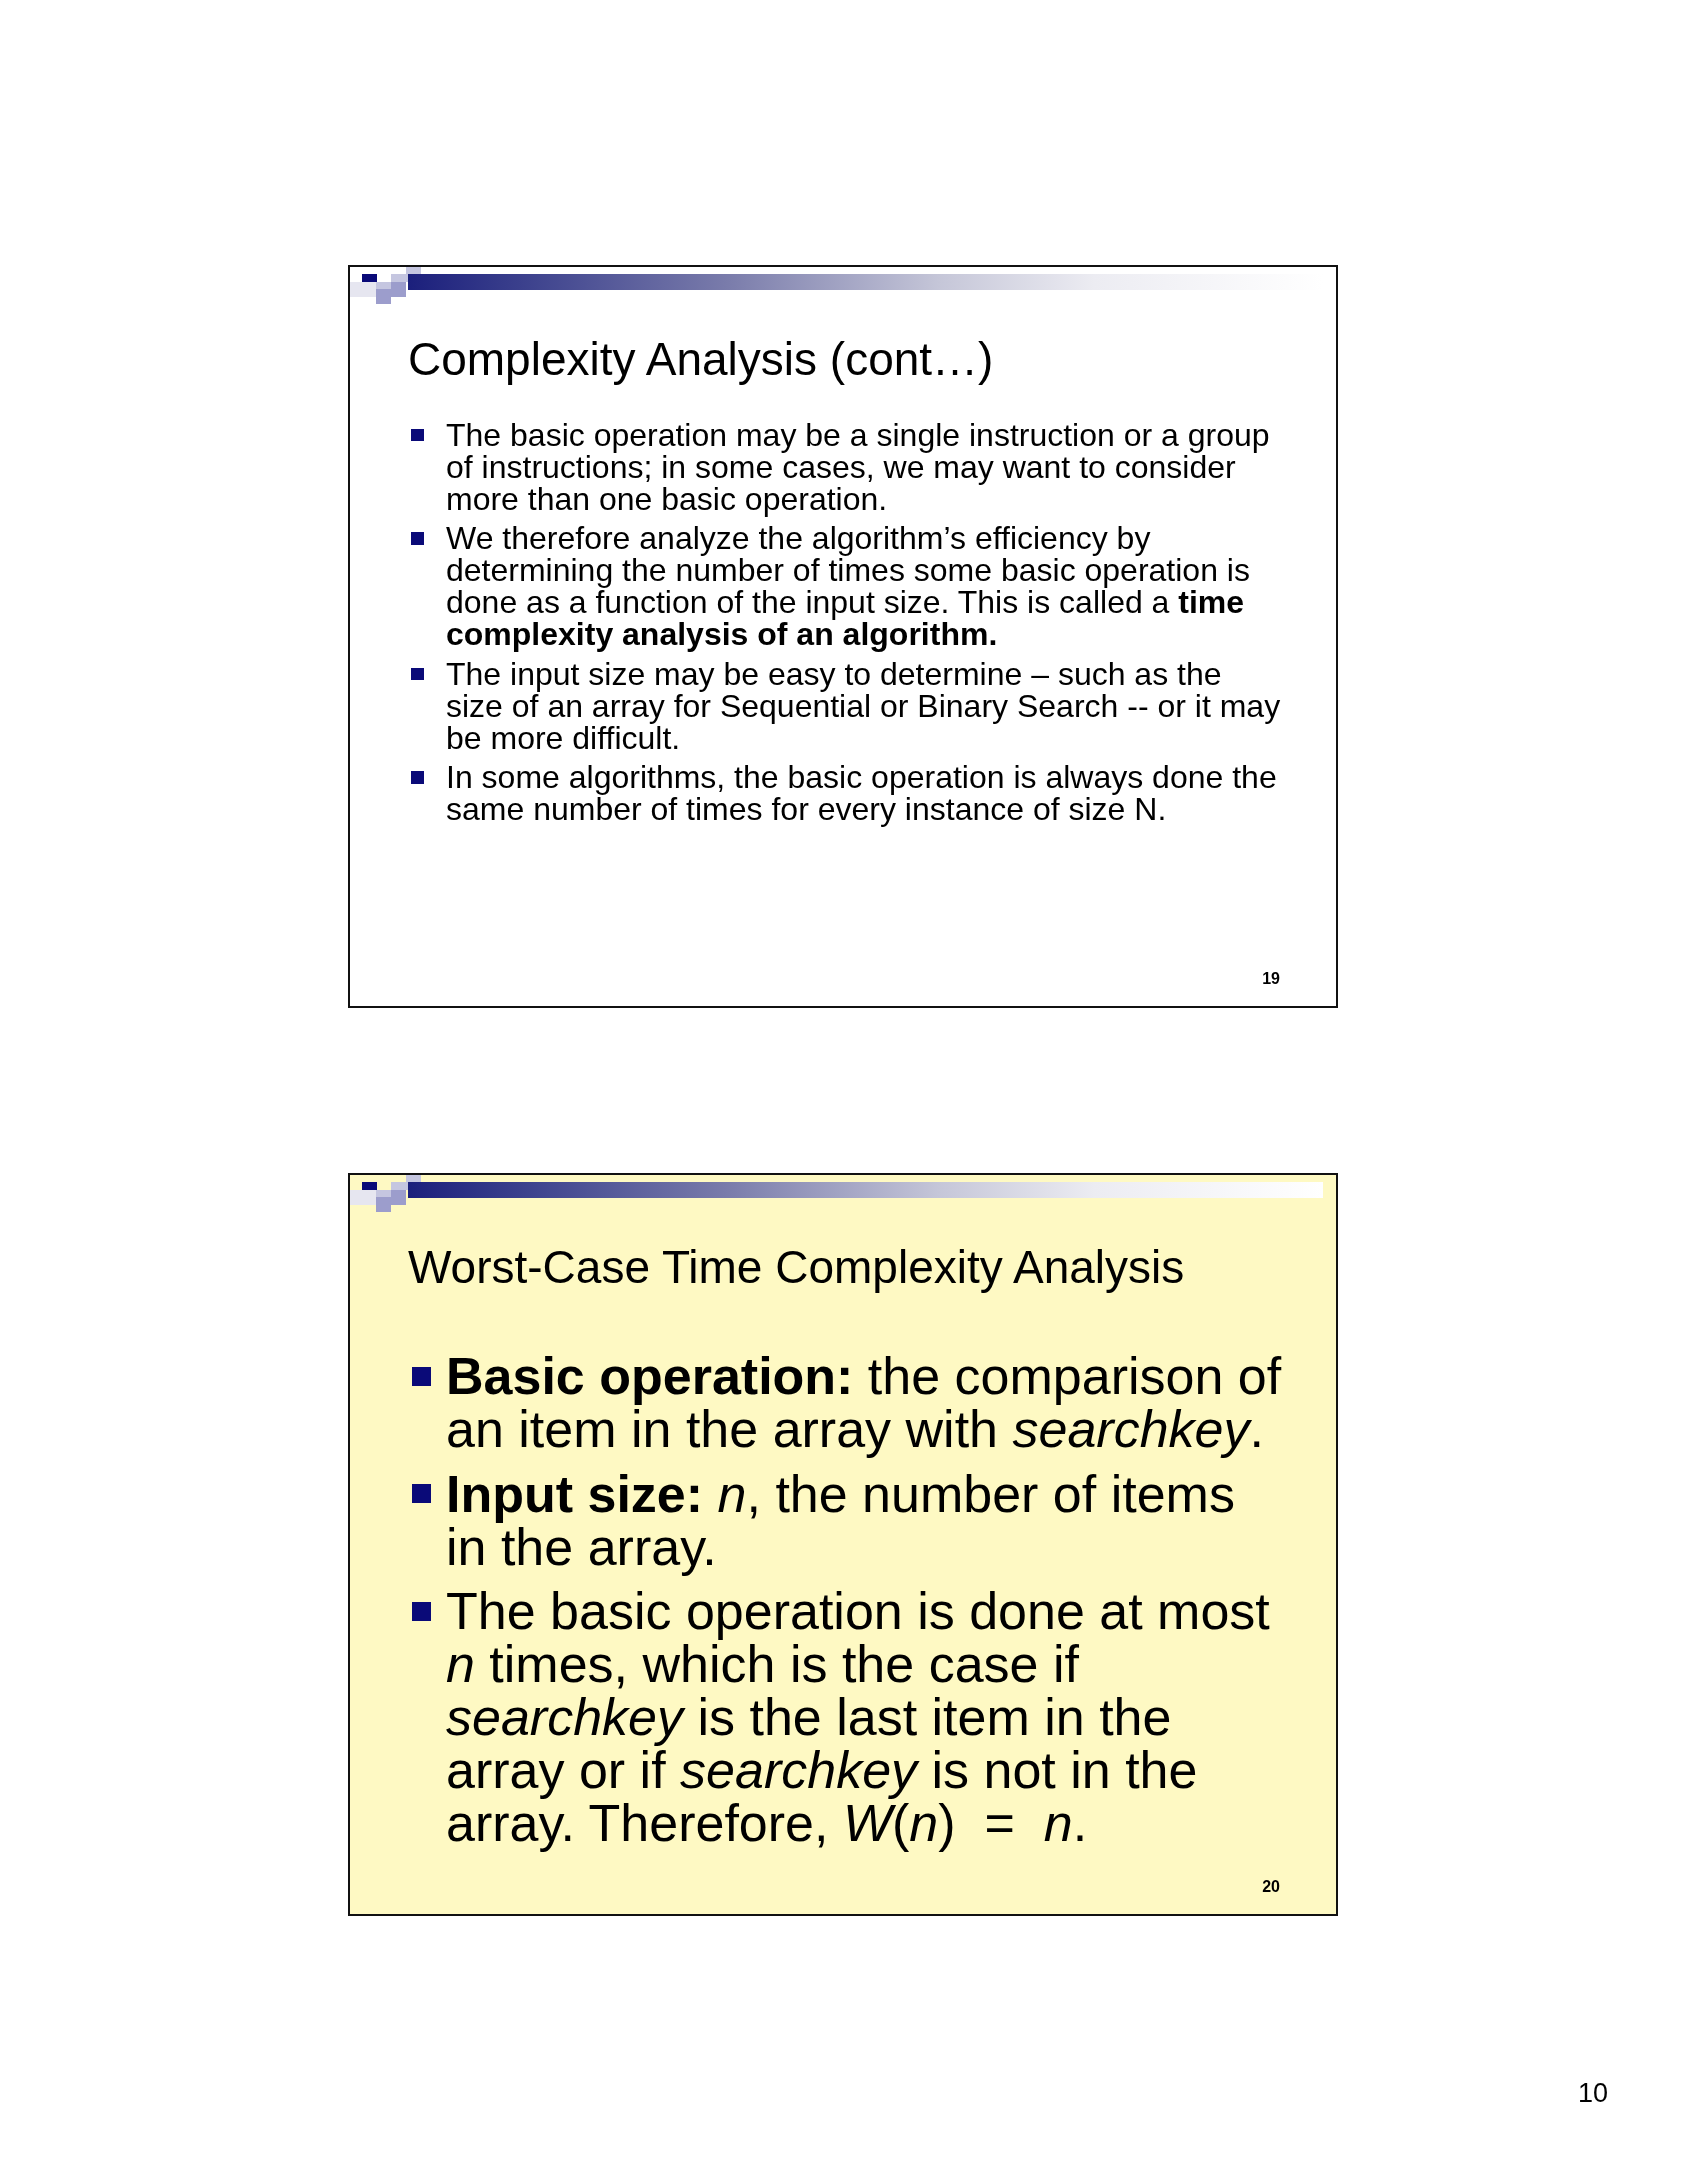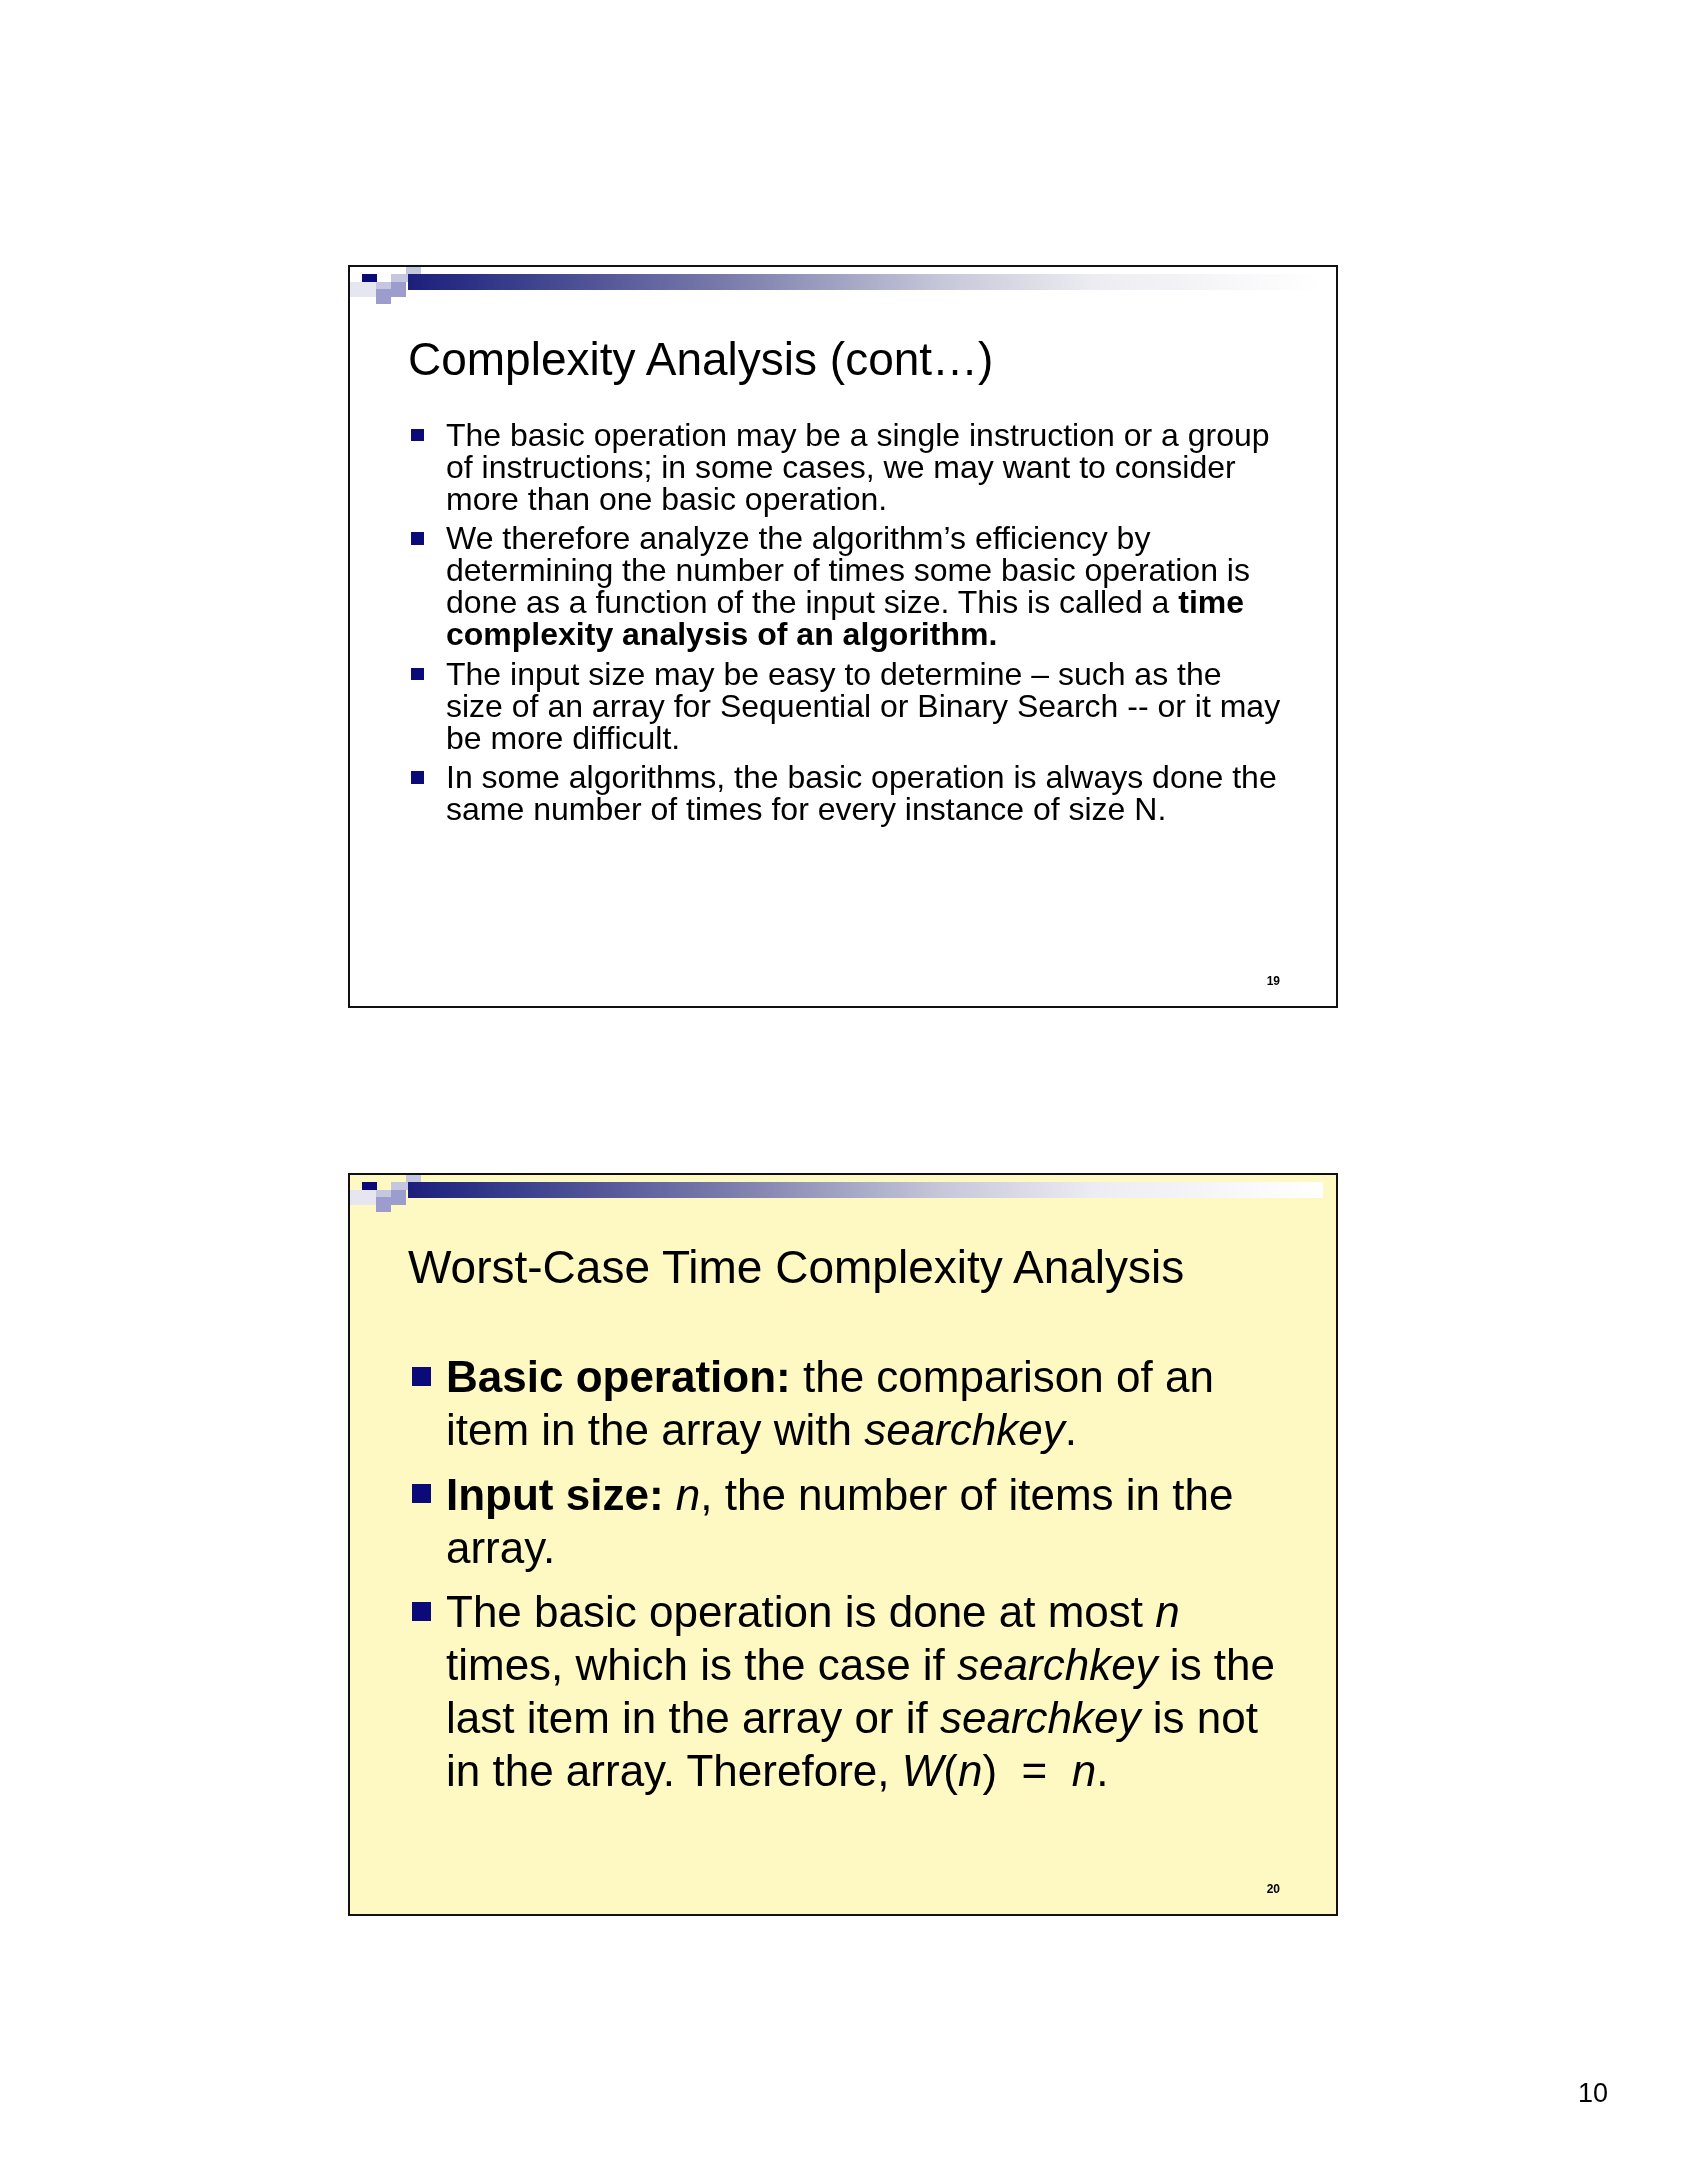--- a/index.html
+++ b/index.html
@@ -20,31 +20,31 @@
     position: absolute; left: 58px; top: 7.4px; width: 915px; height: 15.7px;
     background: linear-gradient(to right, #1b1f7c 0%, #3a3f8c 12%, #7a7cab 35%, #c5c6d8 58%, #ececf2 75%, #ffffff 100%);
   }
   .title {
     position: absolute; left: 58px; font-size: 46px; line-height: 1; white-space: nowrap; text-align: right;
   }
   .s1 .title { top: 69px; }
   .s2 .title { top: 69px; }
   ul.bullets { position: absolute; left: 58px; right: 49px; margin: 0; padding: 0; list-style: none; }
   .s1 ul.bullets { top: 152px; font-size: 32px; line-height: 32px; }
-  .s2 ul.bullets { top: 175px; font-size: 44px; line-height: 53px; }
+  .s2 ul.bullets { top: 175px; font-size: 52px; line-height: 53px; }
   ul.bullets li { position: relative; padding-left: 38px; }
   .s1 ul.bullets li { margin-bottom: 7.4px; }
   .s2 ul.bullets li { margin-bottom: 11.5px; }
   .bullet-sq { position: absolute; left: 2.5px; background: #0a0a78; }
   .s1 .bullet-sq { width: 13px; height: 12.4px; top: 10px; }
   .s2 .bullet-sq { width: 19px; height: 19px; top: 16.5px; left: 4.1px; }
   b { font-weight: bold; }
   i { font-style: italic; }
   .slide-num {
-    position: absolute; right: 56px; font-weight: bold; font-size: 12px;
+    position: absolute; right: 56px; font-weight: bold; font-size: 16px;
   }
   .s1 .slide-num { bottom: 18px; }
   .s2 .slide-num { bottom: 18px; }
   .page-num {
     position: absolute; left: 1578px; top: 2078px; font-size: 27px;
   }
 </style>
 </head>
 <body>
 

